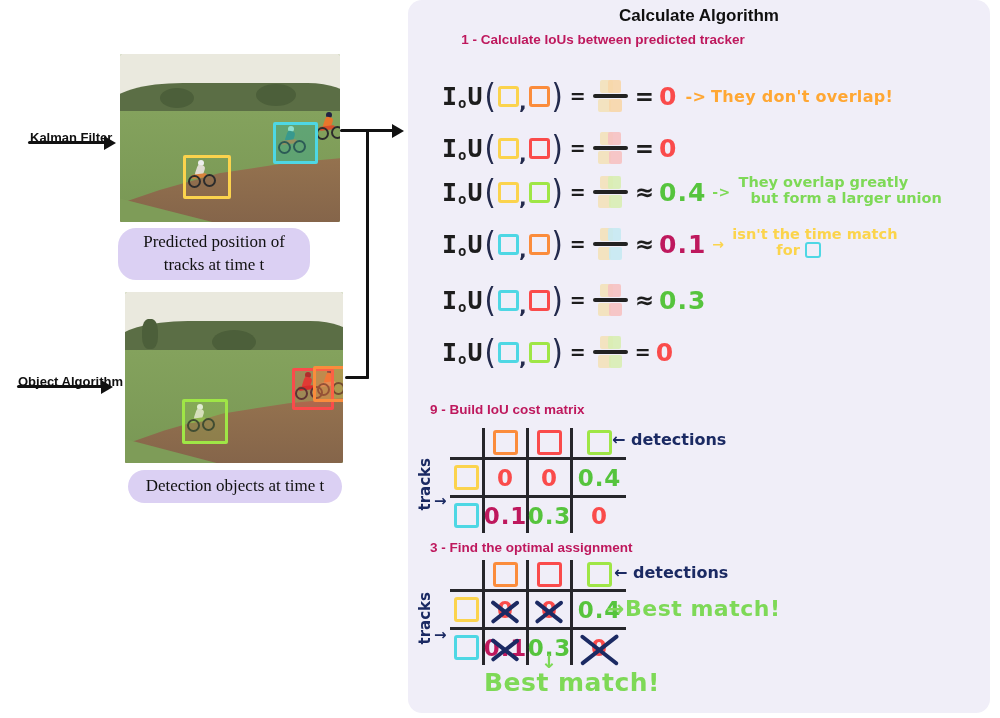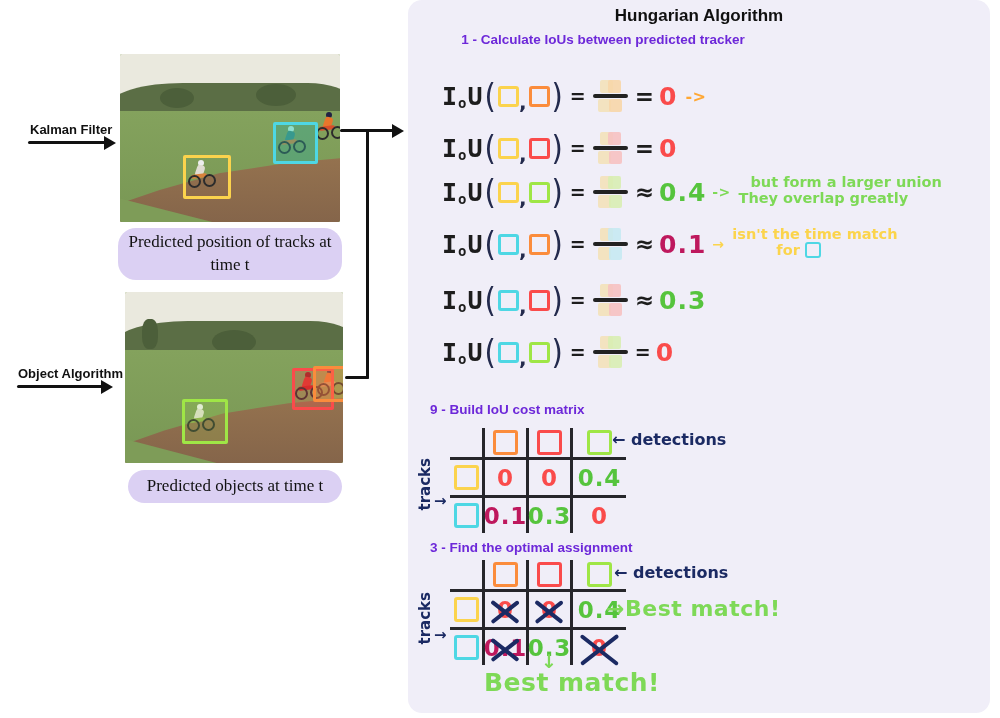--- a/index.html
+++ b/index.html
@@ -1,21 +1,21 @@
 <!DOCTYPE html>
 <html><head>
 <meta charset="utf-8">
 <style>
   html,body{margin:0;padding:0;background:#ffffff;width:1000px;height:718px;overflow:hidden;
     font-family:"Liberation Sans",sans-serif;}
   .abs{position:absolute;}
   #stage{position:relative;width:1000px;height:718px;background:#fff;}
 
   
-  .flow-label{font:700 13px "Liberation Sans",sans-serif;color:#111;}
+  .flow-label{font:700 13px "Liberation Sans",sans-serif;color:#111;margin-top:8px;}
   .hline{background:#111;height:3px;border-radius:2px;}
   .vline{background:#111;width:3px;border-radius:2px;}
   .ah-right{width:0;height:0;border-top:7px solid transparent;border-bottom:7px solid transparent;border-left:12px solid #111;}
 
   .scene{position:absolute;overflow:hidden;border-radius:2px;background:#7f9d58;}
   .sky{position:absolute;left:0;top:0;right:0;height:34%;background:linear-gradient(#eae9de 0 70%,#dfe2d0 100%);}
   .trees{position:absolute;left:-4%;top:17%;width:108%;height:21%;background:#5b6e45;
     border-radius:38% 22% 30% 26% / 75% 55% 40% 50%;}
   .treeblob{position:absolute;background:#4c5f3a;border-radius:50%;}
   .grass{position:absolute;left:0;top:34%;right:0;bottom:0;background:linear-gradient(#84a25d,#789754);}
@@ -31,21 +31,21 @@
   .rider .w{position:absolute;width:9px;height:9px;border-radius:50%;border:2px solid #2c2c2c;background:transparent;}
   .rider .w1{left:0;top:15px;} .rider .w2{left:15px;top:14px;}
   .rider .frame{position:absolute;left:3px;top:14px;width:16px;height:4px;background:var(--bc,#b84);transform:rotate(-8deg);border-radius:2px;}
 
   .caption{position:absolute;background:#dbd0f3;border-radius:18px;color:#111;
     font:400 17px "Liberation Serif",serif;display:flex;align-items:center;justify-content:center;text-align:center;line-height:1.35;padding:2px 8px;box-sizing:border-box;}
 
   
   #panel{position:absolute;left:408px;top:0;width:582px;height:713px;background:#f0eef8;border-radius:14px;}
   .panel-title{position:absolute;top:6px;left:0;width:100%;text-align:center;font:700 17px "Liberation Sans",sans-serif;color:#101010;}
-  .step-head{font:700 13.5px "Liberation Sans",sans-serif;color:#6d28d9;}
+  .step-head{font:700 13.5px "Liberation Sans",sans-serif;color:#be185d;}
 
   
   .eq{position:absolute;left:34px;display:flex;align-items:center;height:44px;white-space:nowrap;}
   .iou-I,.iou-U{font:700 25px "DejaVu Sans Mono",monospace;color:#1d1d1d;}
   .iou-o{font:700 14px "DejaVu Sans Mono",monospace;color:#1d1d1d;align-self:flex-end;margin:0 1px 7px 1px;}
   .paren{font:400 29px "DejaVu Sans",sans-serif;color:#232a4d;display:inline-block;transform:scaleY(1.18);margin:0 2px;}
   .comma{font:700 20px "DejaVu Sans",sans-serif;color:#232a4d;align-self:flex-end;margin:0 2px 4px 0;}
   .eqsign{font:700 19px "DejaVu Sans",sans-serif;color:#1d1d1d;margin:0 5px;}
   .op{font:700 23px "DejaVu Sans",sans-serif;color:#1d1d1d;margin:0 5px;}
   .val{font:700 25px "DejaVu Sans",sans-serif;letter-spacing:1px;}
@@ -123,21 +123,21 @@
         <i class="bod"></i>
       <i class="frame"></i>
       <i class="w w1"></i>
         <i class="w w2"></i>
     </div>
 
     <div class="bbox" style="left:63px;top:101px;width:42px;height:38px;border:3px solid #fbd34d;"></div>
     <div class="bbox" style="left:153px;top:68px;width:39px;height:36px;border:3px solid #4ed7e4;background:rgba(45,170,155,0.38);"></div>
   </div>
 
-  <div class="caption" style="left:118px;top:228px;width:224px;height:52px;">Predicted position of tracks at time t</div>
+  <div class="caption" style="left:118px;top:228px;width:192px;height:52px;">Predicted position of tracks at time t</div>
 
   <div class="scene" style="left:125px;top:292px;width:218px;height:171px;">
     <div class="sky"></div>
     <div class="trees"></div>
     <div class="treeblob" style="left:40%;top:22%;width:44px;height:24px;"></div>
     <div class="treeblob" style="left:8%;top:16%;width:16px;height:30px;border-radius:40%;"></div>
     <div class="grass"></div>
     <div class="dirt"></div>
     <div class="frontgrass"></div>
 
@@ -161,29 +161,29 @@
       <i class="frame"></i>
       <i class="w w1"></i>
         <i class="w w2"></i>
     </div>
 
     <div class="bbox" style="left:57px;top:107px;width:40px;height:39px;border:3px solid #9fe646;background:rgba(160,230,80,0.18);"></div>
     <div class="bbox" style="left:167px;top:76px;width:36px;height:36px;border:3px solid #fa4b4b;background:rgba(250,75,75,0.25);"></div>
     <div class="bbox" style="left:188px;top:74px;width:30px;height:30px;border:3px solid #fb8c3c;background:rgba(251,140,60,0.35);"></div>
   </div>
 
-  <div class="caption" style="left:128px;top:470px;width:214px;height:33px;">Predicted objects at time t</div>
+  <div class="caption" style="left:128px;top:470px;width:214px;height:33px;">Detection objects at time t</div>
 
   <div class="abs hline" style="left:340px;top:129px;width:54px;"></div>
   <div class="abs ah-right" style="left:392px;top:124px;"></div>
   <div class="abs vline" style="left:366px;top:129px;height:250px;"></div>
   <div class="abs hline" style="left:345px;top:376px;width:24px;"></div>
 
   <div id="panel">
-    <div class="panel-title">Hungarian Algorithm</div>
+    <div class="panel-title">Calculate Algorithm</div>
 
     <div class="abs step-head" style="left:10px;top:32px;width:370px;text-align:center;">1 - Calculate IoUs between predicted tracker</div>
 
     <div class="eq" style="top:74px;">
       <span class="iou-I">I</span>
         <span class="iou-o">o</span>
         <span class="iou-U">U</span>
       <span class="paren">(</span>
       <span class="sq sq-yellow"></span>
       <span class="comma">,</span>
@@ -197,20 +197,21 @@
           </span>
           <span class="fbar"></span>
           <span class="fr-row den">
             <i class="fsq" style="background:#f3e3c0;"></i>
             <i class="fsq ov" style="background:#f7d6a8;"></i>
           </span>
         </span>
       <span class="op">=</span>
       <span class="val v-red">0</span>
       <span class="note n-orange" style="margin-left:8px;">-&gt;</span>
+      <span class="note n-orange" style="margin-left:5px;">They don't overlap!</span>
     </div>
 
     <div class="eq" style="top:126px;">
       <span class="iou-I">I</span>
         <span class="iou-o">o</span>
         <span class="iou-U">U</span>
       <span class="paren">(</span>
       <span class="sq sq-yellow"></span>
       <span class="comma">,</span>
       <span class="sq sq-red"></span>
@@ -249,22 +250,22 @@
           <span class="fbar"></span>
           <span class="fr-row den">
             <i class="fsq" style="background:#f3e3c0;"></i>
             <i class="fsq ov" style="background:#d8edb2;"></i>
           </span>
         </span>
       <span class="op">≈</span>
       <span class="val v-green">0.4</span>
       <span class="note n-green" style="margin-left:6px;font-size:14px;">-&gt;</span>
       <span class="note-block n-green">
+        <span>They overlap greatly</span>
         <span style="margin-left:12px;">but form a larger union</span>
-        <span>They overlap greatly</span>
       </span>
     </div>
 
     <div class="eq" style="top:222px;">
       <span class="iou-I">I</span>
         <span class="iou-o">o</span>
         <span class="iou-U">U</span>
       <span class="paren">(</span>
       <span class="sq sq-cyan"></span>
       <span class="comma">,</span>

